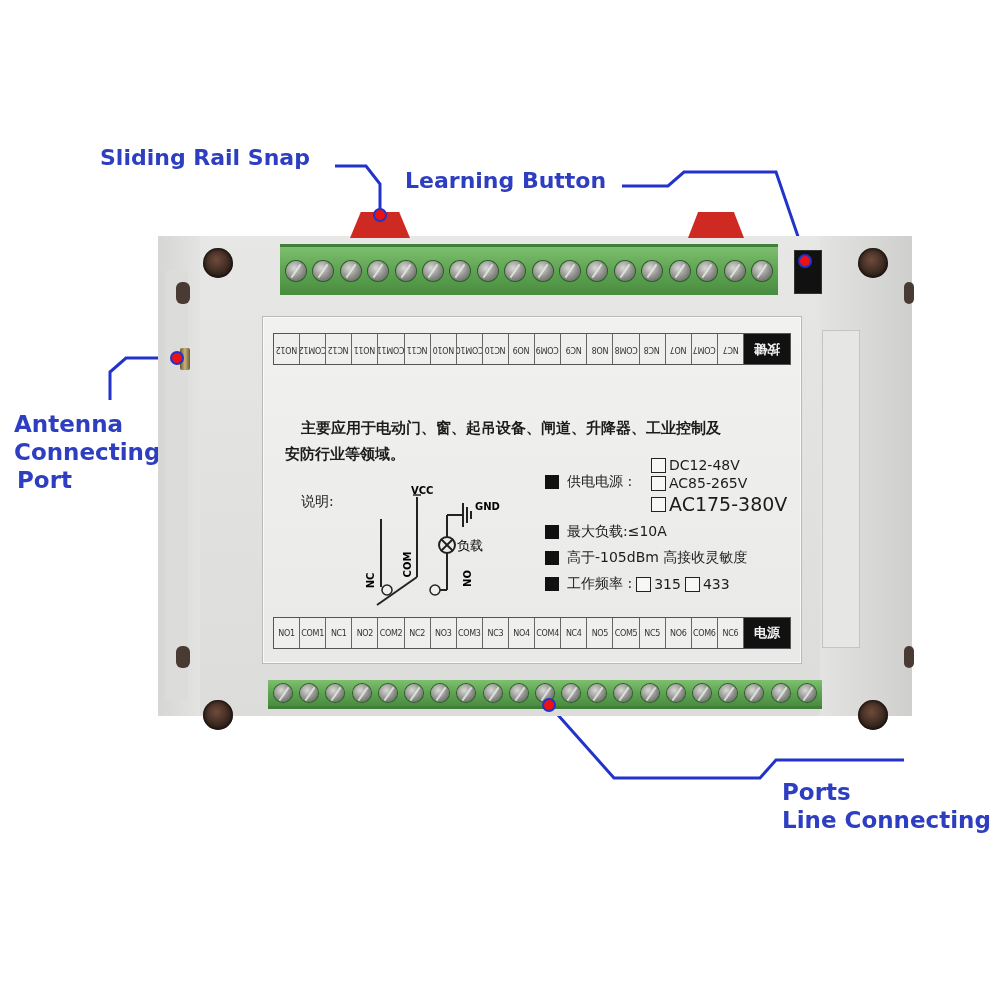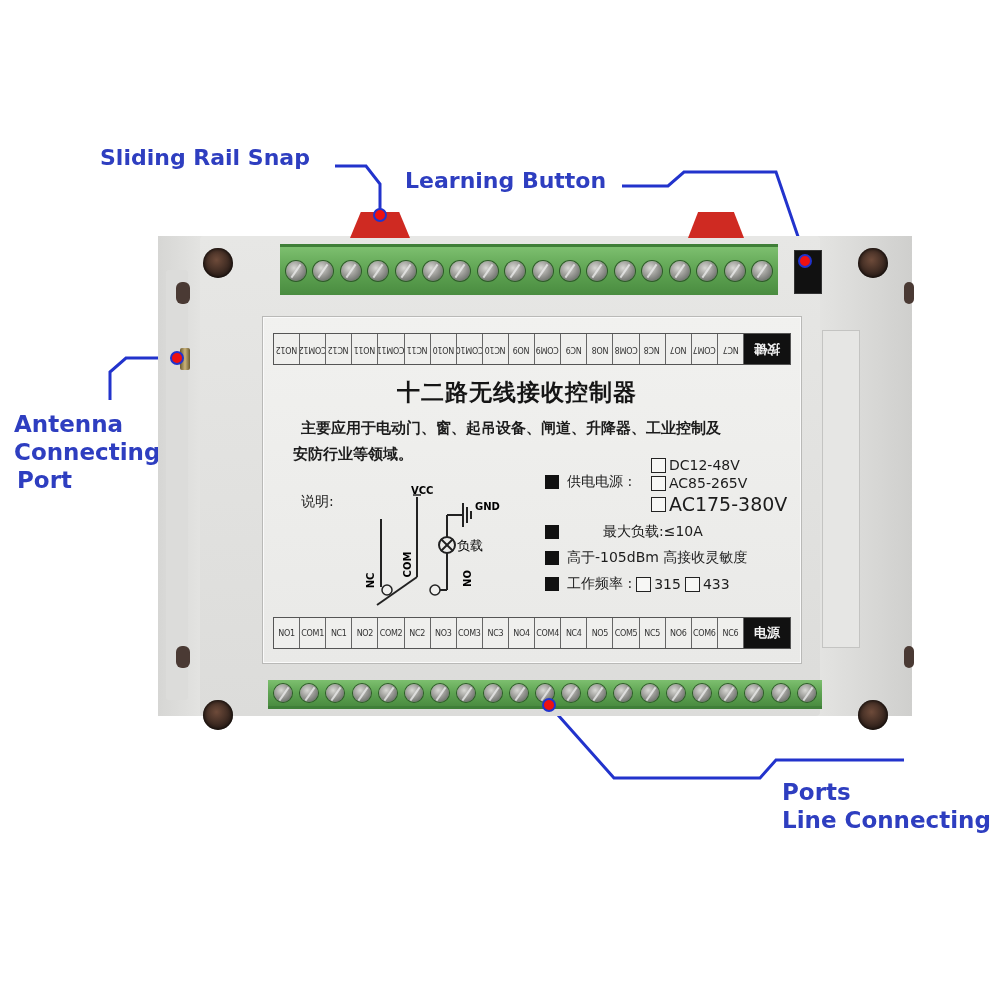--- a/index.html
+++ b/index.html
@@ -190,23 +190,22 @@
         <span>COM7</span>
       </div>
     <div class="pin">
         <span>NC7</span>
       </div>
     <div class="pin-badge">
         <span style="transform:rotate(180deg);display:inline-block">按键</span>
       </div>
   </div>
 
-  <div class="abs title" style="left:134px;top:60px;">十二路无线接收控制器</div>
   <div class="abs desc" style="left:22px;top:102px;margin-left:16px;">主要应用于电动门、窗、起吊设备、闸道、升降器、工业控制及</div>
-  <div class="abs desc" style="left:30px;top:128px;">安防行业等领域。</div>
+  <div class="abs desc" style="left:22px;top:128px;">安防行业等领域。</div>
 
   <div class="abs" style="left:38px;top:176px;font-size:14px;font-weight:normal;color:#1c1c1c;">说明:</div>
   <svg class="abs" style="left:100px;top:160px;" width="140" height="140">
 
     <line x1="18" y1="42" x2="18" y2="110" stroke="#222" stroke-width="2"></line>
     <circle cx="24" cy="113" r="5" fill="#f0f0ee" stroke="#222" stroke-width="1.5"></circle>
 
     <line x1="54" y1="20" x2="54" y2="100" stroke="#222" stroke-width="2"></line>
     <line x1="54" y1="100" x2="14" y2="128" stroke="#222" stroke-width="2"></line>
     <line x1="50" y1="18" x2="58" y2="18" stroke="#222" stroke-width="1.5"></line>
@@ -241,21 +240,21 @@
       <span>DC12-48V</span>
   </div>
   <div class="abs spec" style="left:388px;top:158px;font-size:14px;">
     <span class="cbox"></span>
       <span>AC85-265V</span>
   </div>
   <div class="abs spec" style="left:388px;top:176px;font-size:19px;">
     <span class="cbox"></span>
       <span>AC175-380V</span>
   </div>
-  <div class="abs spec" style="left:282px;top:206px;gap:36px;">
+  <div class="abs spec" style="left:282px;top:206px;">
     <span class="bullet"></span>
     <span>最大负载:≤10A</span>
   </div>
   <div class="abs spec" style="left:282px;top:232px;justify-content:flex-end;">
     <span class="bullet"></span>
     <span>高于-105dBm 高接收灵敏度</span>
   </div>
   <div class="abs spec" style="left:282px;top:258px;">
     <span class="bullet"></span>
     <span>工作频率 :</span>

